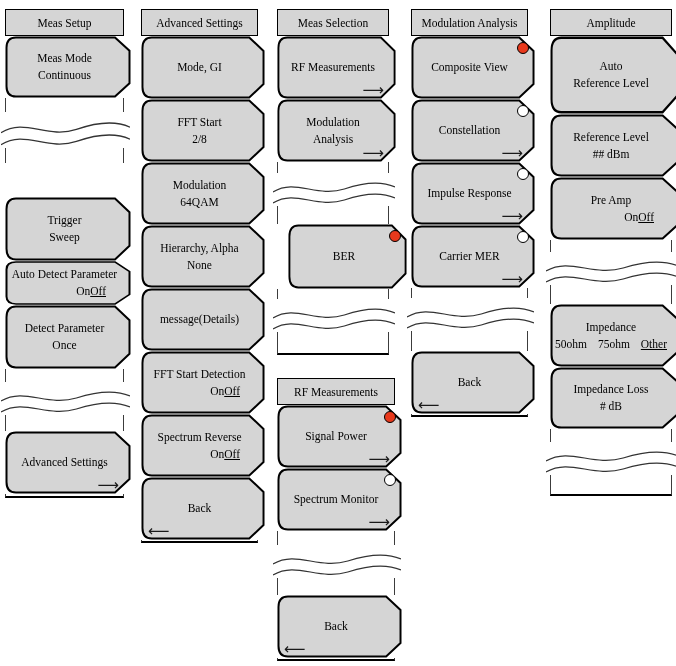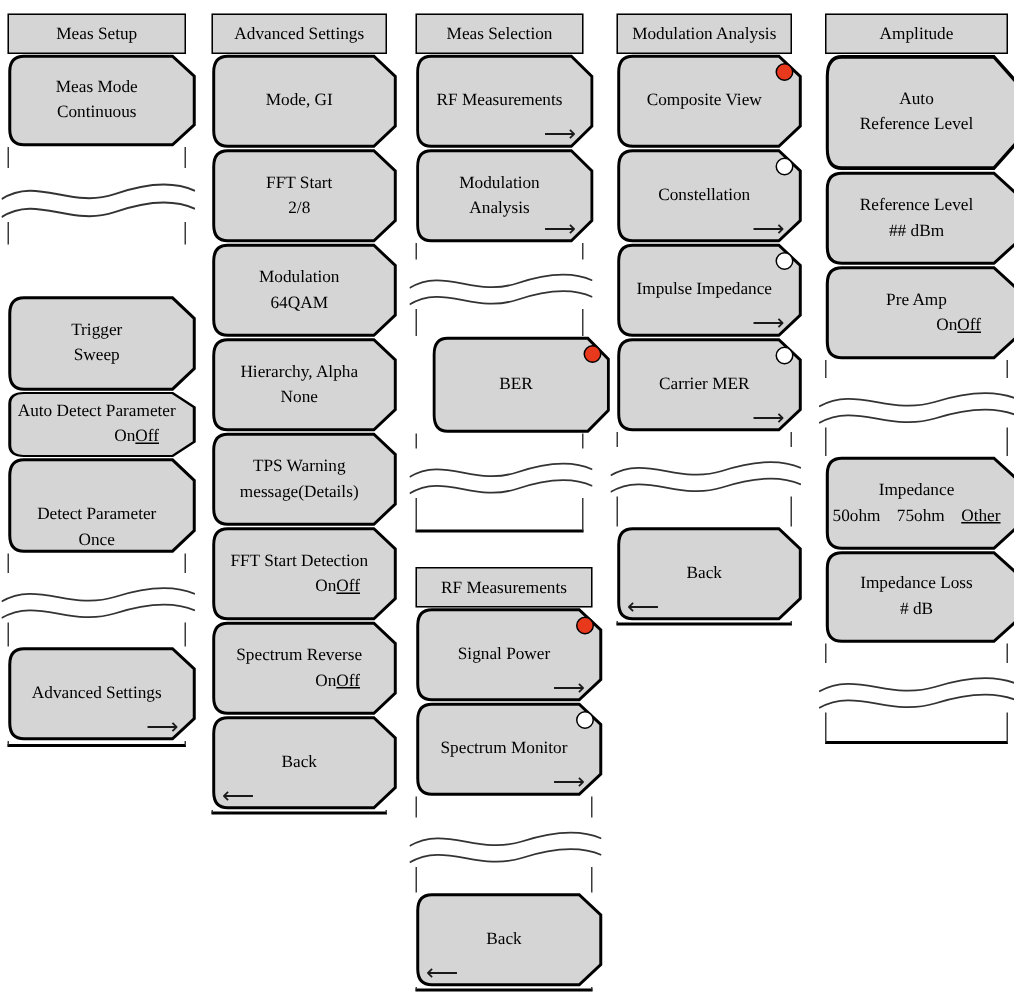--- a/index.html
+++ b/index.html
@@ -72,21 +72,21 @@
           <path d="M11 1.5 H110 L124.5 15 V48 L110 61.5 H11 Q1.5 61.5 1.5 51 V12 Q1.5 1.5 11 1.5 Z"></path>
         </svg>
       <div class="klines">
         <div>Auto Detect Parameter</div>
         <div class="trow">
           <span>On</span>
           <span class="u">Off</span>
         </div>
       </div>
     </div>
-    <div class="key" style="height:64px;justify-content:flex-end;">
+    <div class="key" style="height:64px;">
         <svg class="key-bg" viewBox="0 0 126 63" preserveAspectRatio="none" aria-hidden="true">
           <path d="M11 1.5 H110 L124.5 15 V48 L110 61.5 H11 Q1.5 61.5 1.5 51 V12 Q1.5 1.5 11 1.5 Z"></path>
         </svg>
       <div class="klines">
         <div>Detect Parameter</div>
         <div>Once</div>
       </div>
     </div>
     <div class="gap" style="height:13px;"></div>
     <div class="wave" style="height:33px;">
@@ -143,21 +143,20 @@
       <div class="klines">
         <div>Hierarchy, Alpha</div>
         <div>None</div>
       </div>
     </div>
     <div class="key" style="height:63px;">
         <svg class="key-bg" viewBox="0 0 126 63" preserveAspectRatio="none" aria-hidden="true">
           <path d="M11 1.5 H110 L124.5 15 V48 L110 61.5 H11 Q1.5 61.5 1.5 51 V12 Q1.5 1.5 11 1.5 Z"></path>
         </svg>
       <div class="klines">
-        <div>TPS Warning</div>
         <div>message(Details)</div>
       </div>
     </div>
     <div class="key" style="height:63px;">
         <svg class="key-bg" viewBox="0 0 126 63" preserveAspectRatio="none" aria-hidden="true">
           <path d="M11 1.5 H110 L124.5 15 V48 L110 61.5 H11 Q1.5 61.5 1.5 51 V12 Q1.5 1.5 11 1.5 Z"></path>
         </svg>
       <div class="klines">
         <div>FFT Start Detection</div>
         <div class="trow">
@@ -300,21 +299,21 @@
         <div>Constellation</div>
       </div>
       <span class="arrow r">⟶</span>
     </div>
     <div class="key" style="height:63px;">
         <svg class="key-bg" viewBox="0 0 126 63" preserveAspectRatio="none" aria-hidden="true">
           <path d="M11 1.5 H110 L124.5 15 V48 L110 61.5 H11 Q1.5 61.5 1.5 51 V12 Q1.5 1.5 11 1.5 Z"></path>
         </svg>
       <span class="radio off"></span>
       <div class="klines">
-        <div>Impulse Impedance</div>
+        <div>Impulse Response</div>
       </div>
       <span class="arrow r">⟶</span>
     </div>
     <div class="key" style="height:63px;">
         <svg class="key-bg" viewBox="0 0 126 63" preserveAspectRatio="none" aria-hidden="true">
           <path d="M11 1.5 H110 L124.5 15 V48 L110 61.5 H11 Q1.5 61.5 1.5 51 V12 Q1.5 1.5 11 1.5 Z"></path>
         </svg>
       <span class="radio off"></span>
       <div class="klines">
         <div>Carrier MER</div>

